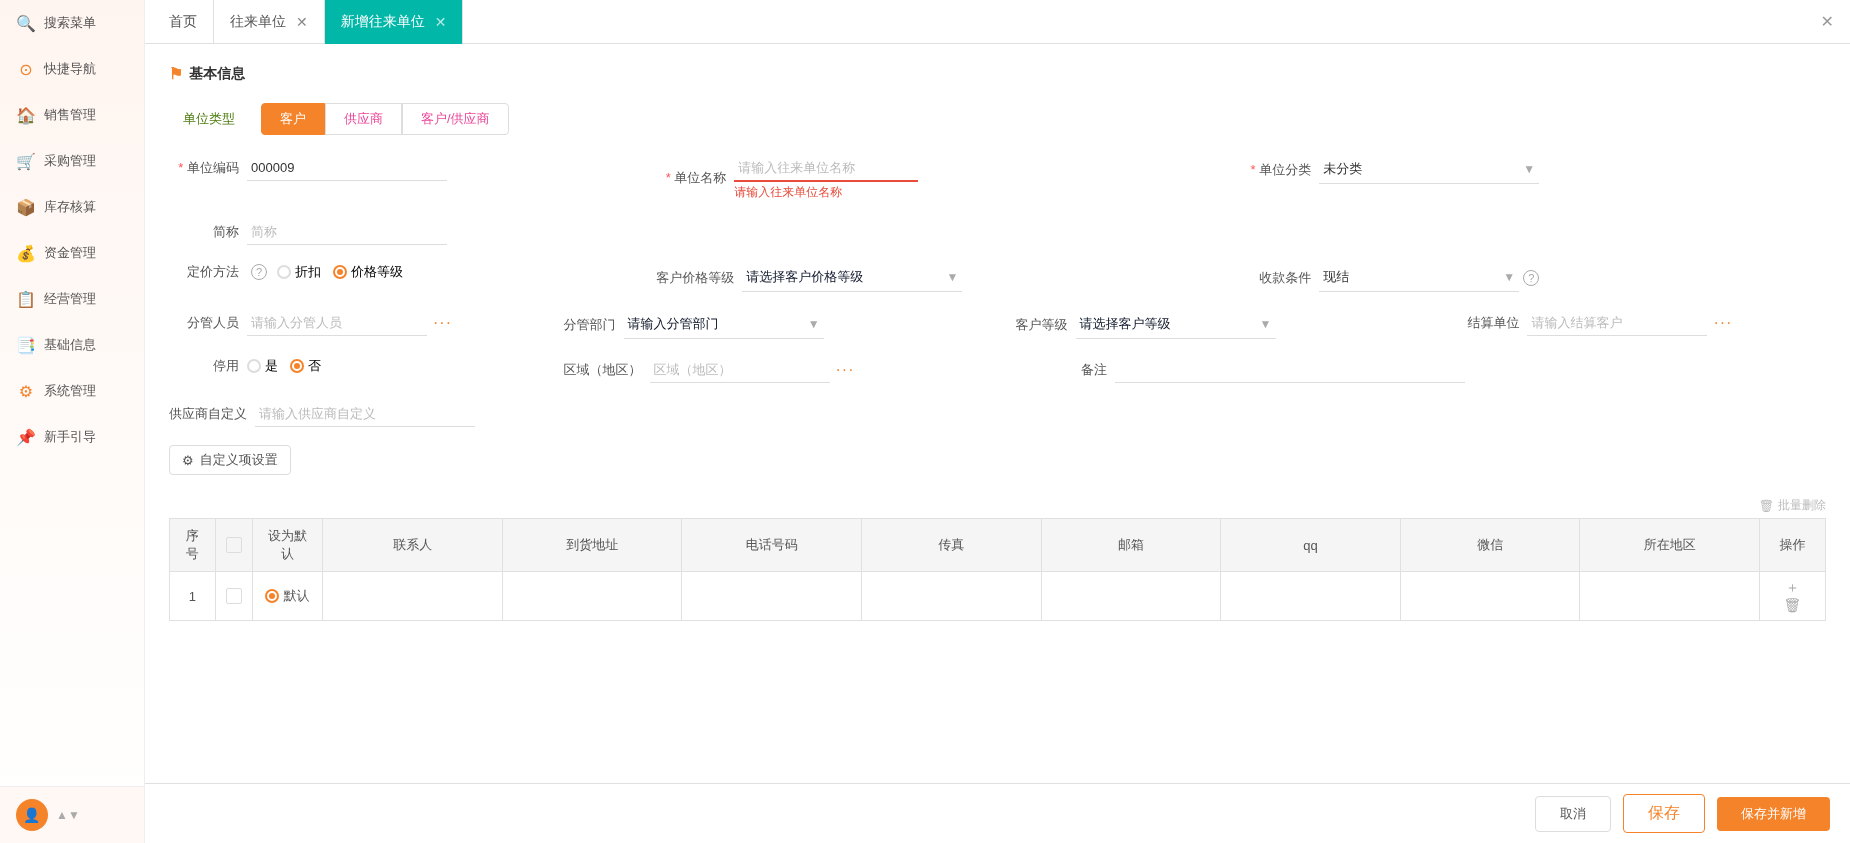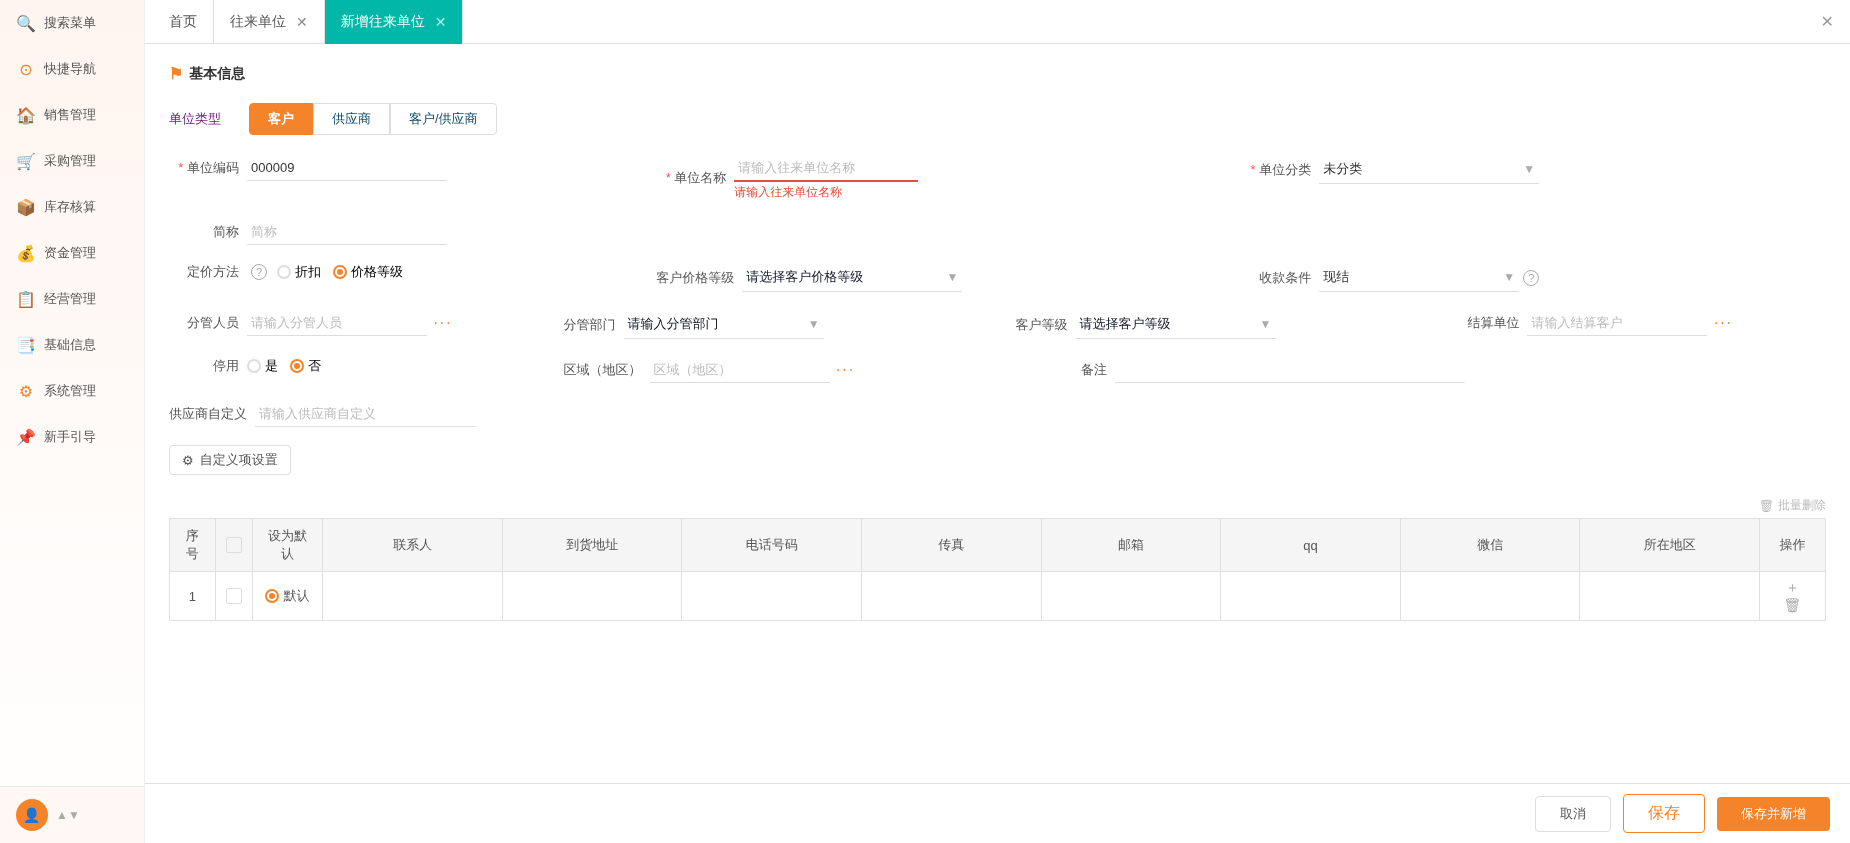--- a/index.html
+++ b/index.html
@@ -119,37 +119,38 @@
     }
 
     
     .unit-type-row {
       display: flex;
       align-items: center;
       margin-bottom: 20px;
     }
     .unit-type-label {
       width: 80px;
-      text-align: left;
-      color: #701a75;
+      text-align: center;
+      color: #4d7c0f;
+      margin-right: 12px;
     }
     .unit-type-btn {
       padding: 6px 18px;
       border: 1px solid #ddd;
       background: white;
       cursor: pointer;
       font-size: 13px;
-      color: #0c4a6e;
+      color: #ec4899;
     }
     .unit-type-btn.active {
       background: #f5832a;
       color: white;
       border-color: #f5832a;
     }
-    .unit-type-btn:first-of-type { border-radius: 4px 0 0 4px; font-weight: bold; }
+    .unit-type-btn:first-of-type { border-radius: 4px 0 0 4px; }
     .unit-type-btn:last-of-type { border-radius: 0 4px 4px 0; }
 
     
     .form-row {
       display: flex;
       align-items: flex-start;
       margin-bottom: 18px;
       flex-wrap: wrap;
       gap: 0;
     }

